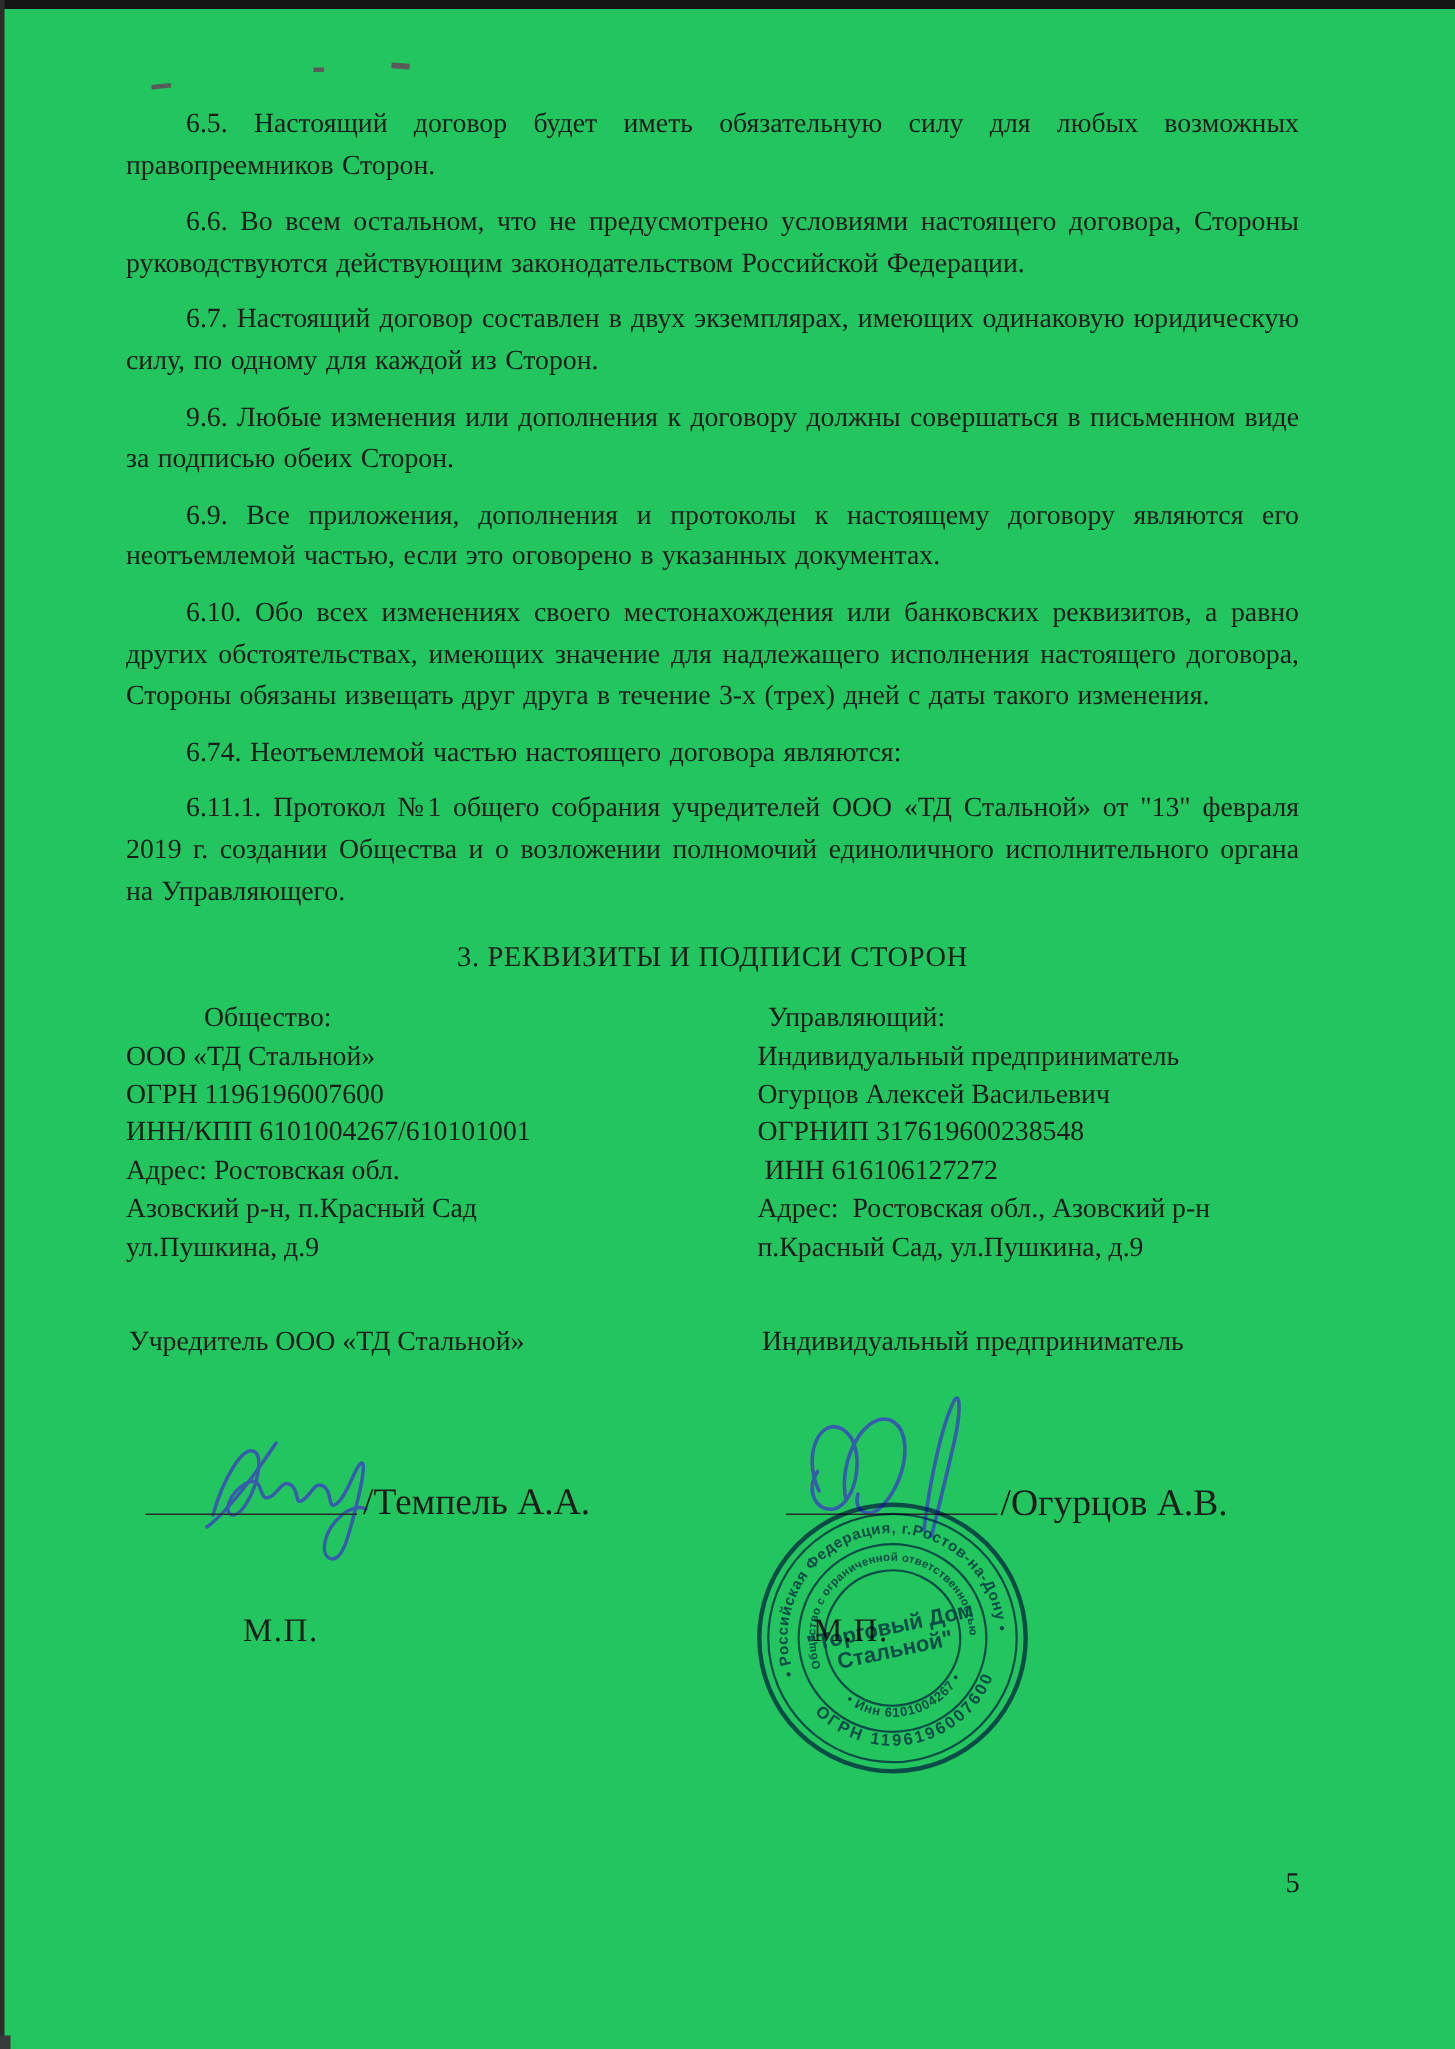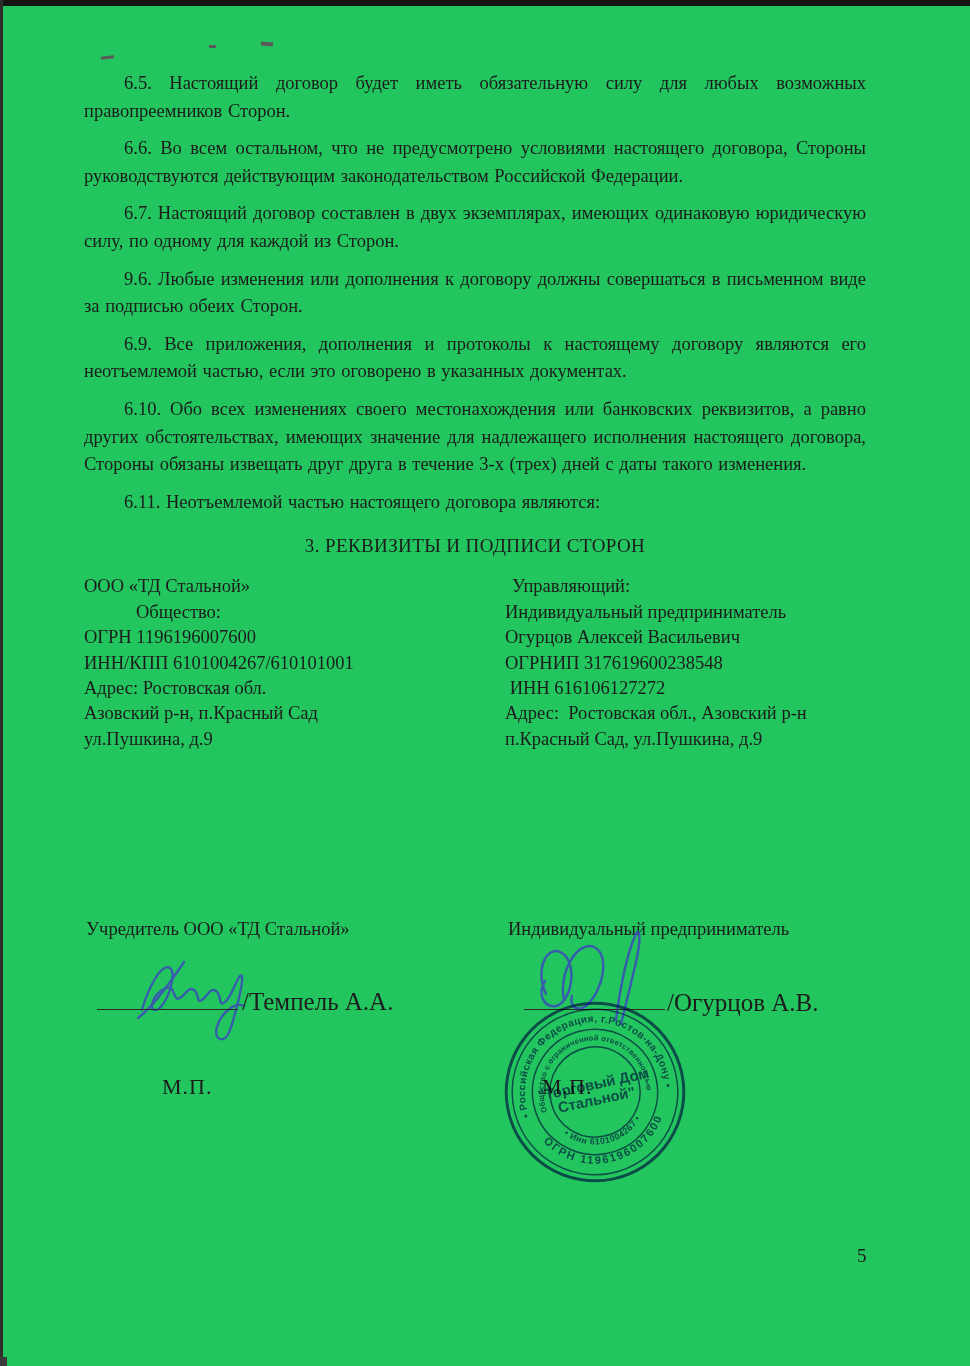--- a/index.html
+++ b/index.html
@@ -33,21 +33,21 @@
 
   
   .req{display:flex;margin-top:17px;font-size:18.5px;line-height:25.4px;}
   .req-col-left{width:421px;}
   .req-col-right{width:361px;}
   .req-line{white-space:pre-wrap;}
   .req-heading-left{padding-left:52px;}
   .req-heading-right{padding-left:7px;}
 
   
-  .role{position:absolute;top:919px;font-size:18.5px;}
+  .role{position:absolute;top:885px;font-size:18.5px;}
   .role-left{left:86px;}
   .role-right{left:508px;}
   .sig-line{position:absolute;height:0;border-top:1.6px solid #2a2a2a;}
   .sig-line-left{left:97px;top:1009px;width:141px;}
   .sig-line-right{left:524px;top:1009px;width:141px;}
   .sig-name{position:absolute;font-size:25px;}
   .sig-name-left{left:242px;top:988px;}
   .sig-name-right{left:667px;top:989px;}
   .sig-svg{position:absolute;}
   .sig-svg-left{left:128px;top:946px;width:160px;height:100px;}
@@ -75,28 +75,29 @@
   <div class="speck speck2"></div>
   <div class="speck speck3"></div>
 
   <div class="content">
     <p class="para">6.5. Настоящий договор будет иметь обязательную силу для любых возможных правопреемников Сторон.</p>
     <p class="para">6.6. Во всем остальном, что не предусмотрено условиями настоящего договора, Стороны руководствуются действующим законодательством Российской Федерации.</p>
     <p class="para">6.7. Настоящий договор составлен в двух экземплярах, имеющих одинаковую юридическую силу, по одному для каждой из Сторон.</p>
     <p class="para">9.6. Любые изменения или дополнения к договору должны совершаться в письменном виде за подписью обеих Сторон.</p>
     <p class="para">6.9. Все приложения, дополнения и протоколы к настоящему договору являются его неотъемлемой частью, если это оговорено в указанных документах.</p>
     <p class="para">6.10. Обо всех изменениях своего местонахождения или банковских реквизитов, а равно других обстоятельствах, имеющих значение для надлежащего исполнения настоящего договора, Стороны обязаны извещать друг друга в течение 3-х (трех) дней с даты такого изменения.</p>
-    <p class="para">6.11. Неотъемлемой частью настоящего договора являются:</p>
+    <p class="para">6.74. Неотъемлемой частью настоящего договора являются:</p>
+    <p class="para">6.11.1. Протокол №1 общего собрания учредителей ООО «ТД Стальной» от "13" февраля 2019 г. создании Общества и о возложении полномочий единоличного исполнительного органа на Управляющего.</p>
 
     <div class="sec-title">3. РЕКВИЗИТЫ И ПОДПИСИ СТОРОН</div>
 
     <div class="req">
       <div class="req-col-left">
+        <div class="req-line req-heading-left">Общество:</div>
         <div class="req-line">ООО «ТД Стальной»</div>
-        <div class="req-line req-heading-left">Общество:</div>
         <div class="req-line">ОГРН 1196196007600</div>
         <div class="req-line">ИНН/КПП 6101004267/610101001</div>
         <div class="req-line">Адрес: Ростовская обл.</div>
         <div class="req-line">Азовский р-н, п.Красный Сад</div>
         <div class="req-line">ул.Пушкина, д.9</div>
       </div>
       <div class="req-col-right">
         <div class="req-line req-heading-right">Управляющий:</div>
         <div class="req-line">Индивидуальный предприниматель</div>
         <div class="req-line">Огурцов Алексей Васильевич</div>

